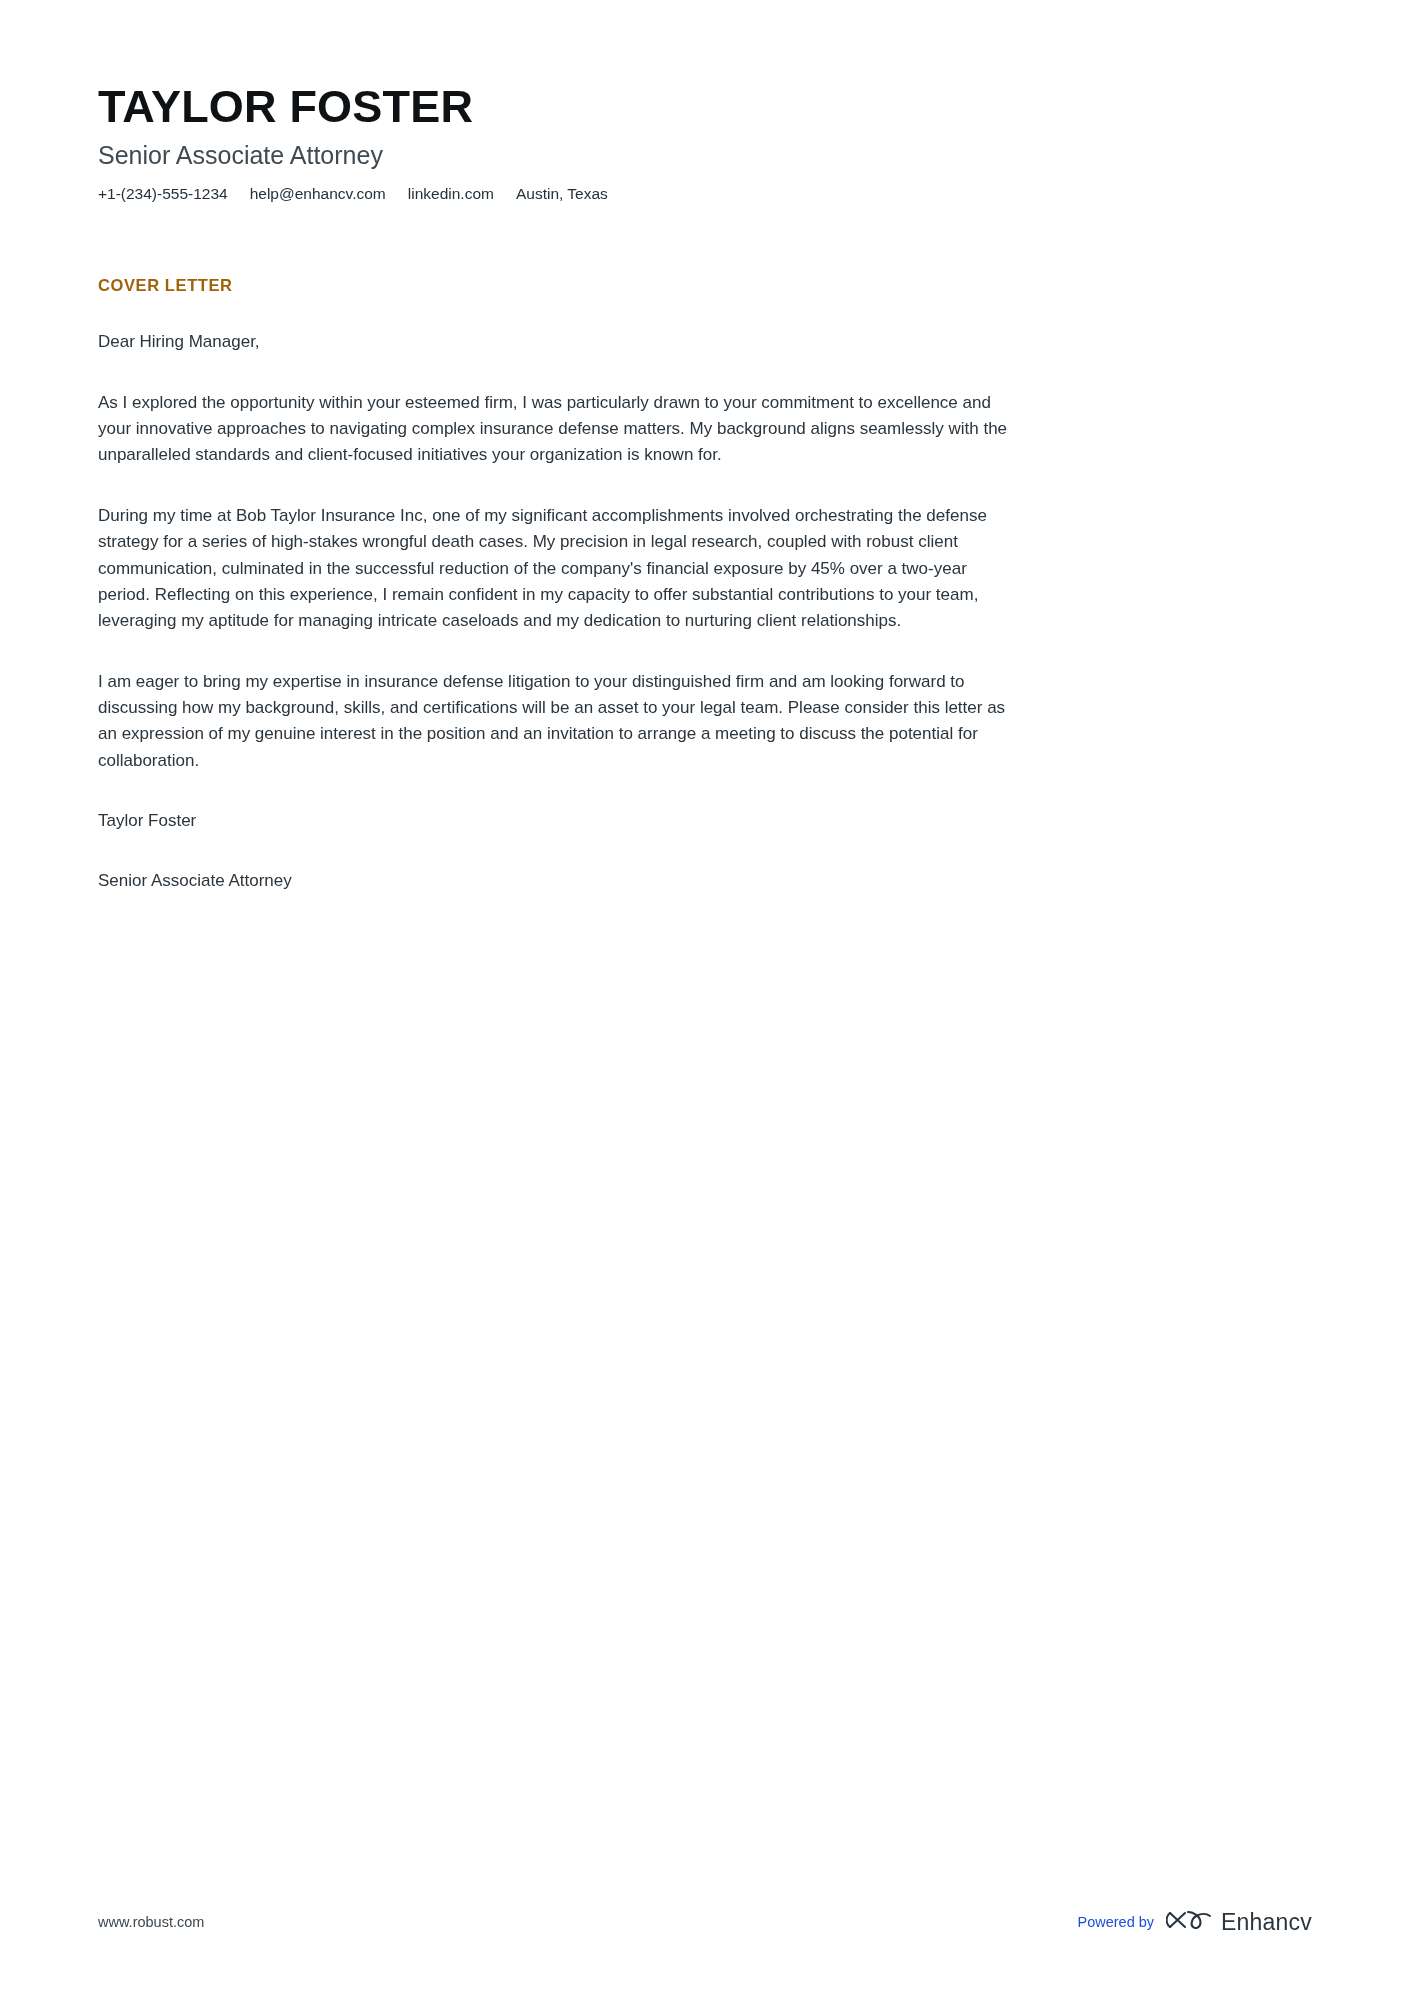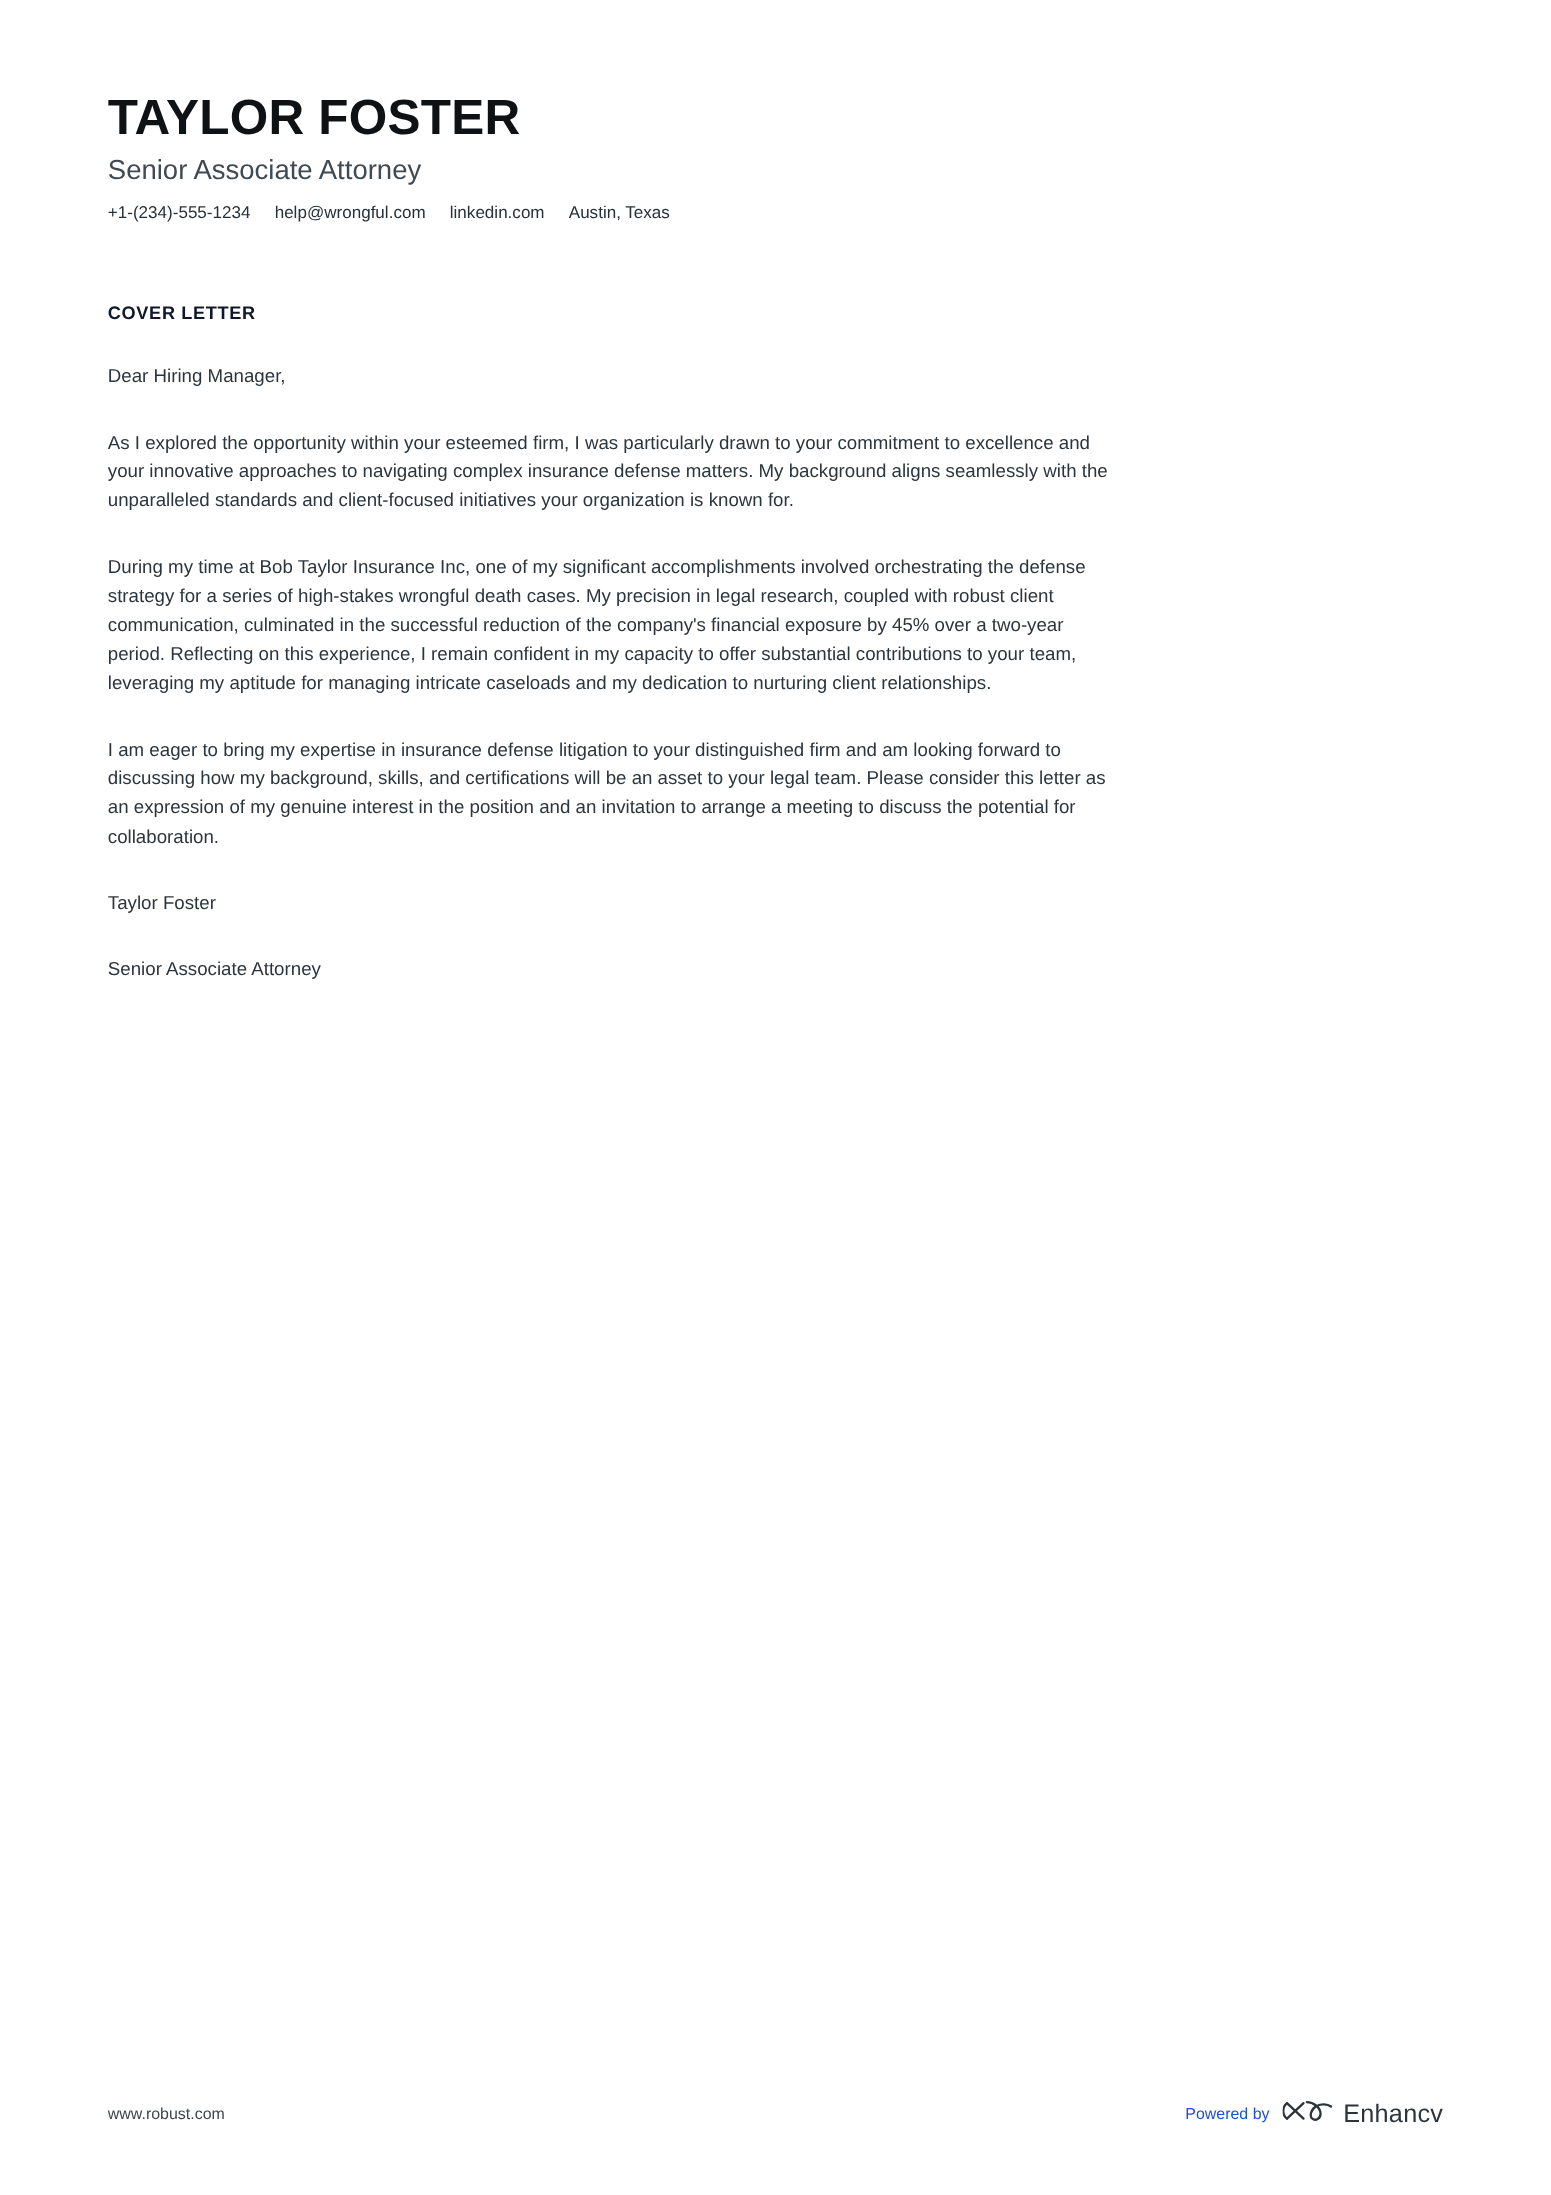--- a/index.html
+++ b/index.html
@@ -57,21 +57,21 @@
     margin-right: 0;
   }
   
   .section {
     margin-top: 72px;
   }
   .section-title {
     font-size: 16.5px;
     font-weight: 700;
     letter-spacing: 0.6px;
-    color: #0f172a;
+    color: #a16207;
     text-transform: uppercase;
     margin: 0 0 34px 0;
   }
   .salutation {
     font-size: 17px;
     color: #2b353d;
     line-height: 1.55;
     margin: 16px 0 34px 0;
   }
   .para {
@@ -135,21 +135,21 @@
 </head>
 <body>
 
 <div class="page">
 
   <div class="header">
     <h1 class="name">TAYLOR FOSTER</h1>
     <div class="job-title">Senior Associate Attorney</div>
     <div class="contacts">
       <span class="contact-item">+1-(234)-555-1234</span>
-      <span class="contact-item">help@wrongful.com</span>
+      <span class="contact-item">help@enhancv.com</span>
       <span class="contact-item">linkedin.com</span>
       <span class="contact-item">Austin, Texas</span>
     </div>
   </div>
 
   <div class="section">
     <h2 class="section-title">COVER LETTER</h2>
 
     <p class="salutation">Dear Hiring Manager,</p>
 

